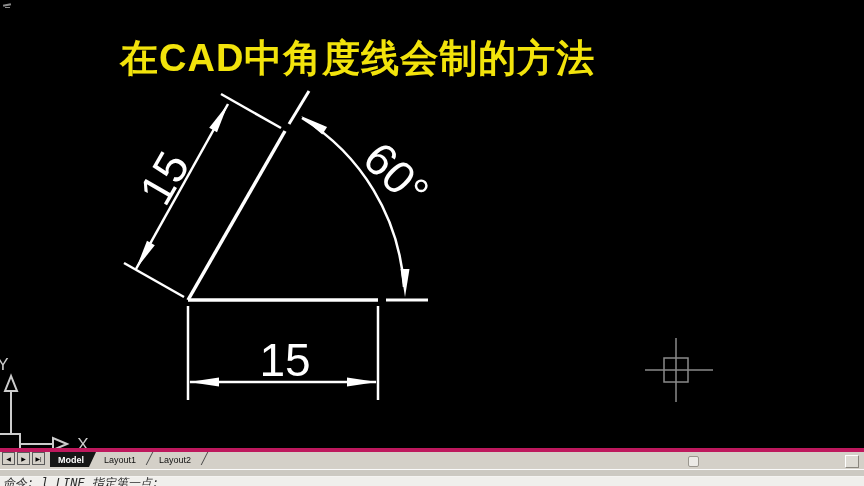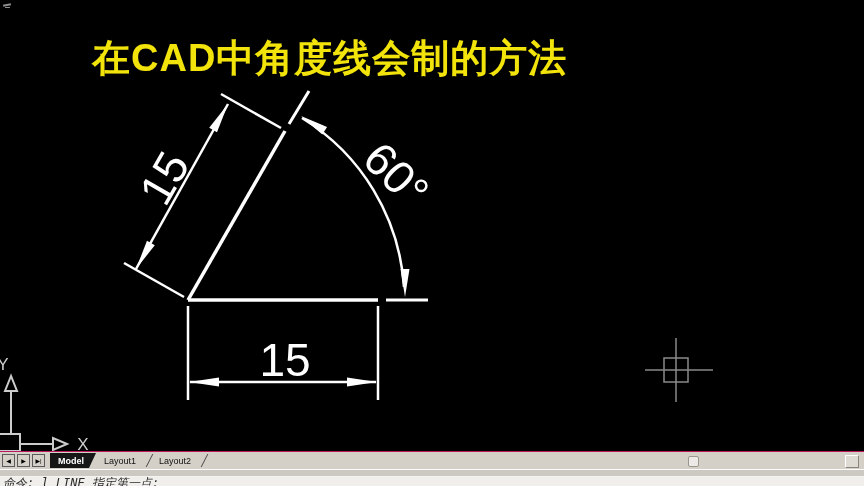--- a/index.html
+++ b/index.html
@@ -1,36 +1,36 @@
 <!DOCTYPE html>
 <html><head>
 <meta charset="utf-8">
 <style>
   html,body{margin:0;padding:0;background:#000;}
   .screen{position:relative;width:864px;height:486px;background:#000;overflow:hidden;
           font-family:"Liberation Sans",sans-serif;}
   
-  .title{position:absolute;left:92px;top:33px;font-size:38px;font-weight:bold;
+  .title{position:absolute;left:120px;top:33px;font-size:38px;font-weight:bold;
          color:#f2e30b;letter-spacing:1px;white-space:nowrap;}
   
   .canvas{position:absolute;left:0;top:0;}
   .geo{stroke:#ffffff;stroke-width:3.5;fill:none;}
   .dim{stroke:#ffffff;stroke-width:2.5;fill:none;}
   .dimext{stroke:#ffffff;stroke-width:3;fill:none;}
   .arrow{fill:#ffffff;stroke:none;}
   .dimtext{font-family:"Liberation Sans",sans-serif;font-size:46px;fill:#ffffff;}
   .ucs{stroke:#cccccc;stroke-width:2;fill:none;}
   .ucstext{font-family:"Liberation Sans",sans-serif;font-size:17px;fill:#cccccc;}
   .xhair{stroke:#8a8a8a;stroke-width:1.5;fill:none;}
   .corner-mark{position:absolute;left:3px;top:3px;width:9px;height:6px;opacity:.55;}
   .corner-mark i{position:absolute;background:#fff;display:block;}
   
   .statusbar{position:absolute;left:0;bottom:0;width:864px;}
-  .tabbar{position:relative;height:17px;background:#d4d0c8;border-top:1px solid #be185d;
-          display:flex;align-items:center;font-size:9px;color:#111;}
+  .tabbar{position:relative;height:17px;background:#d4d0c8;border-top:4px solid #be185d;
+          display:flex;font-size:9px;color:#111;}
   .navbtn{width:13px;height:13px;margin-left:2px;background:#d4d0c8;border:1px solid #5a5a5a;
           box-sizing:border-box;display:flex;align-items:center;justify-content:center;
           font-size:6px;color:#000;line-height:1;}
   .tab{height:15px;display:flex;align-items:center;padding:0 12px 0 8px;white-space:nowrap;}
   .tab.active{background:#161616;color:#fff;font-weight:bold;margin-left:5px;
           clip-path:polygon(0 0,100% 0,calc(100% - 7px) 100%,0 100%);}
   .slash{width:1px;height:13px;background:#4a4a4a;transform:skewX(-27deg);margin:0 1px;}
   .splitter{position:absolute;left:688px;top:4px;width:9px;height:9px;background:#eceae6;
           border:1px solid #9a968e;border-radius:2px;}
   .scrollbtn{position:absolute;right:5px;top:3px;width:12px;height:11px;background:#dedbd4;

